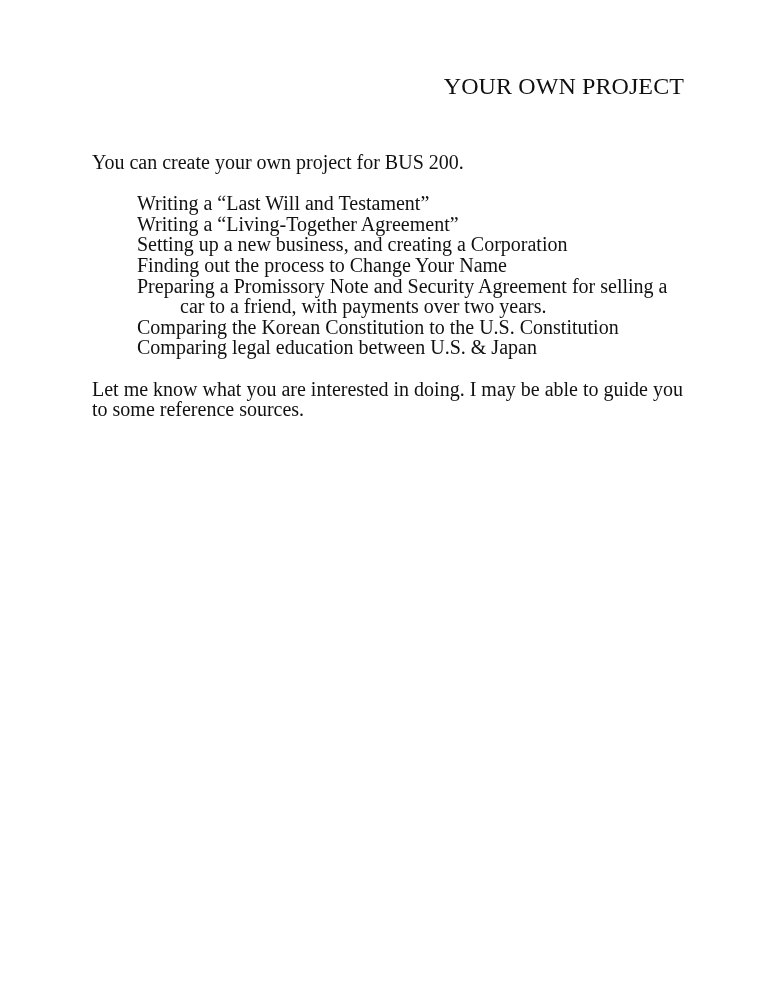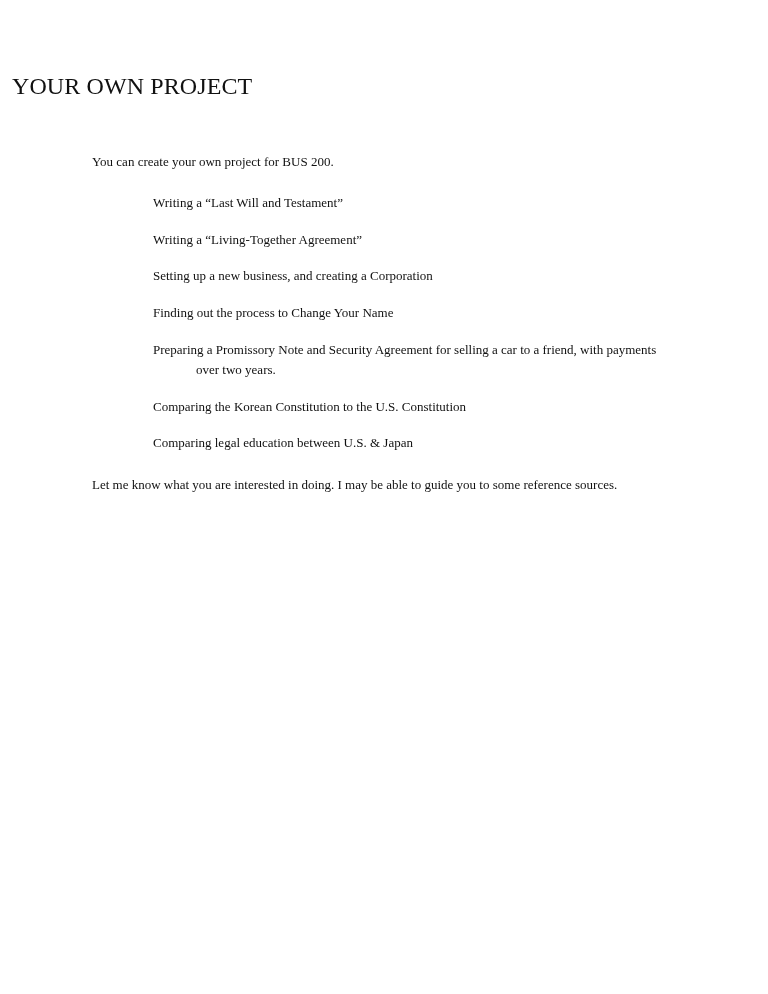--- a/index.html
+++ b/index.html
@@ -3,30 +3,30 @@
   <meta charset="utf-8">
   <style>
     html, body { margin: 0; padding: 0; background: #ffffff; }
     body {
       width: 768px; height: 994px; position: relative; overflow: hidden;
       font-family: "Liberation Serif", "DejaVu Serif", serif;
       color: #111111;
     }
     .page { position: absolute; left: 0; top: 0; width: 768px; height: 994px; }
     .title {
-      position: absolute; top: 72px; left: 12px; width: 684px;
-      text-align: left; font-size: 24px; line-height: 28px; letter-spacing: 0.1px;
+      position: absolute; top: 72px; left: 0; width: 684px;
+      text-align: right; font-size: 24px; line-height: 28px; letter-spacing: 0.1px;
     }
     .content {
       position: absolute; left: 92px; top: 152px; width: 600px;
-      font-size: 13px; line-height: 20.6px;
+      font-size: 20px; line-height: 20.6px;
     }
     .para { margin: 0 0 20.6px 0; }
     .list { margin: 0 0 20.6px 45px; padding: 0; list-style: none; }
-    .list li { margin: 16px; padding-left: 43px; text-indent: -43px; }
+    .list li { margin: 0; padding-left: 43px; text-indent: -43px; }
   </style>
 </head>
 <body>
 
 <div class="page">
   <div class="title">YOUR OWN PROJECT</div>
 
   <div class="content">
     <p class="para">You can create your own project for BUS 200.</p>
 

